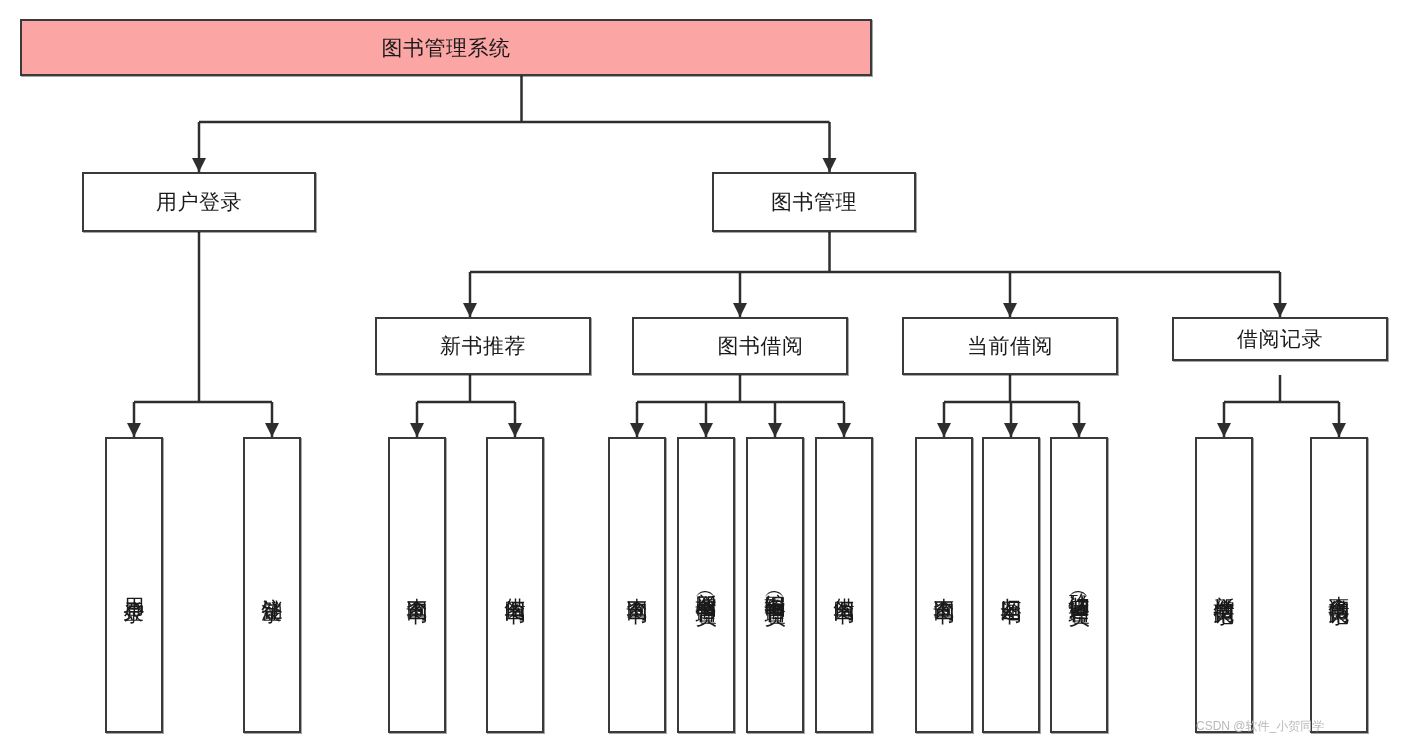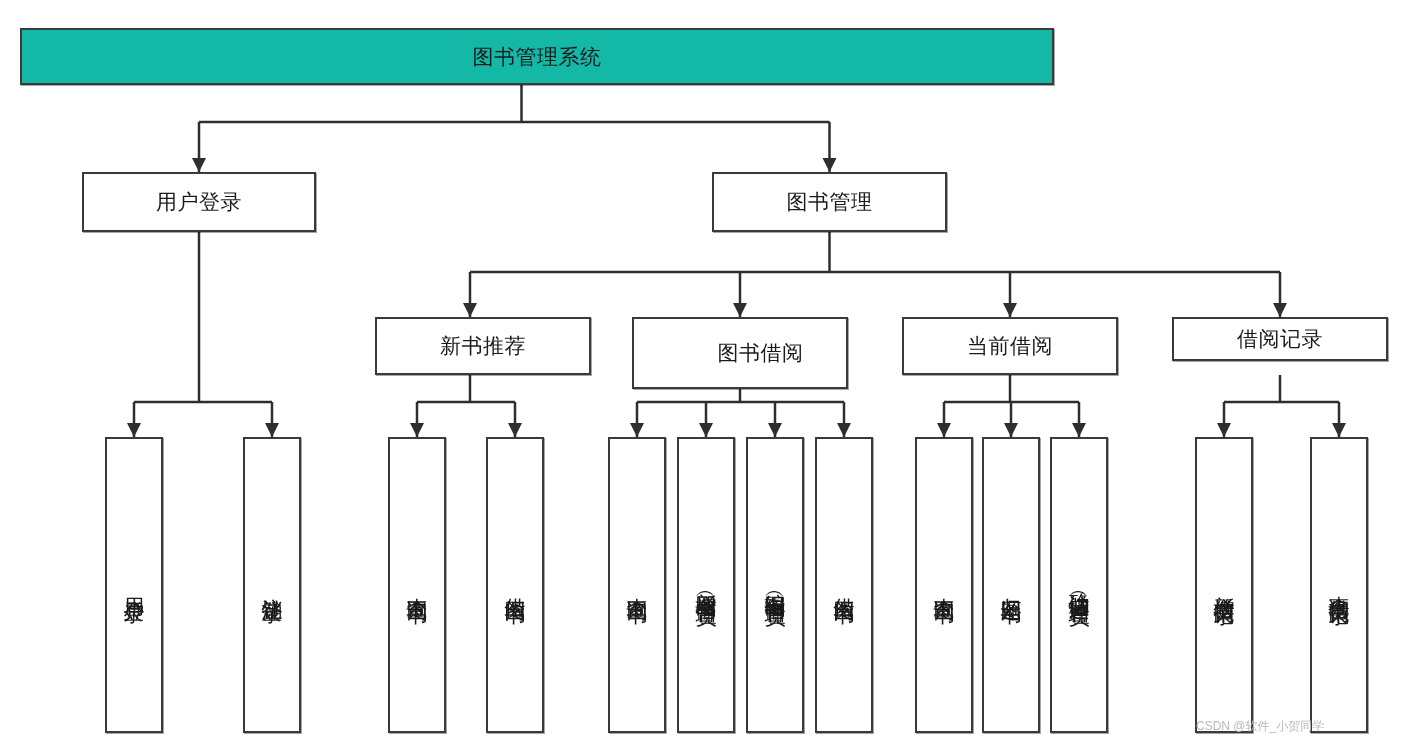--- a/index.html
+++ b/index.html
@@ -109,33 +109,33 @@
       <line x1="1079" y1="402" x2="1079" y2="437" stroke="#2e2e2e" stroke-width="2.5"></line>
       <polygon points="1072,423 1086,423 1079,437" fill="#2e2e2e"></polygon>
       <line x1="1280" y1="375" x2="1280" y2="402" stroke="#2e2e2e" stroke-width="2.5"></line>
       <line x1="1224" y1="402" x2="1339" y2="402" stroke="#2e2e2e" stroke-width="2.5"></line>
       <line x1="1224" y1="402" x2="1224" y2="437" stroke="#2e2e2e" stroke-width="2.5"></line>
       <polygon points="1217,423 1231,423 1224,437" fill="#2e2e2e"></polygon>
       <line x1="1339" y1="402" x2="1339" y2="437" stroke="#2e2e2e" stroke-width="2.5"></line>
       <polygon points="1332,423 1346,423 1339,437" fill="#2e2e2e"></polygon>
     </svg>
   <div id="nodes">
-      <div class="node horiz" style="left: 20px; top: 28px; width: 1034px; height: 57px; border-color: rgb(58, 58, 58); background: #14b8a6; color: rgb(26, 26, 26);">
+      <div class="node horiz" style="left: 20px; top: 19px; width: 852px; height: 57px; border-color: rgb(58, 58, 58); background: #fca5a5; color: rgb(26, 26, 26);">
         <span>图书管理系统</span>
       </div>
       <div class="node horiz" style="left: 82px; top: 172px; width: 234px; height: 60px; border-color: rgb(58, 58, 58); background: rgb(255, 255, 255); color: rgb(26, 26, 26);">
         <span>用户登录</span>
       </div>
-      <div class="node horiz" style="left: 712px; top: 172px; width: 235px; height: 60px; border-color: rgb(58, 58, 58); background: rgb(255, 255, 255); color: rgb(26, 26, 26);">
+      <div class="node horiz" style="left: 712px; top: 172px; width: 204px; height: 60px; border-color: rgb(58, 58, 58); background: rgb(255, 255, 255); color: rgb(26, 26, 26);">
         <span>图书管理</span>
       </div>
       <div class="node horiz" style="left: 375px; top: 317px; width: 216px; height: 58px; border-color: rgb(58, 58, 58); background: rgb(255, 255, 255); color: rgb(26, 26, 26);">
         <span>新书推荐</span>
       </div>
-      <div class="node horiz" style="left: 632px; top: 317px; width: 216px; height: 72px; border-color: rgb(58, 58, 58); background: rgb(255, 255, 255); color: rgb(26, 26, 26); padding-left: 41px;">
+      <div class="node horiz" style="left: 632px; top: 317px; width: 216px; height: 58px; border-color: rgb(58, 58, 58); background: rgb(255, 255, 255); color: rgb(26, 26, 26); padding-left: 41px;">
         <span>图书借阅</span>
       </div>
       <div class="node horiz" style="left: 902px; top: 317px; width: 216px; height: 58px; border-color: rgb(58, 58, 58); background: rgb(255, 255, 255); color: rgb(26, 26, 26);">
         <span>当前借阅</span>
       </div>
       <div class="node horiz" style="left: 1172px; top: 317px; width: 216px; height: 44px; border-color: rgb(58, 58, 58); background: rgb(255, 255, 255); color: rgb(26, 26, 26);">
         <span>借阅记录</span>
       </div>
       <div class="node vert" style="left: 105px; top: 437px; width: 58px; height: 296px; border-color: rgb(58, 58, 58); background: rgb(255, 255, 255); color: rgb(26, 26, 26);">
         <span>用户登录</span>

